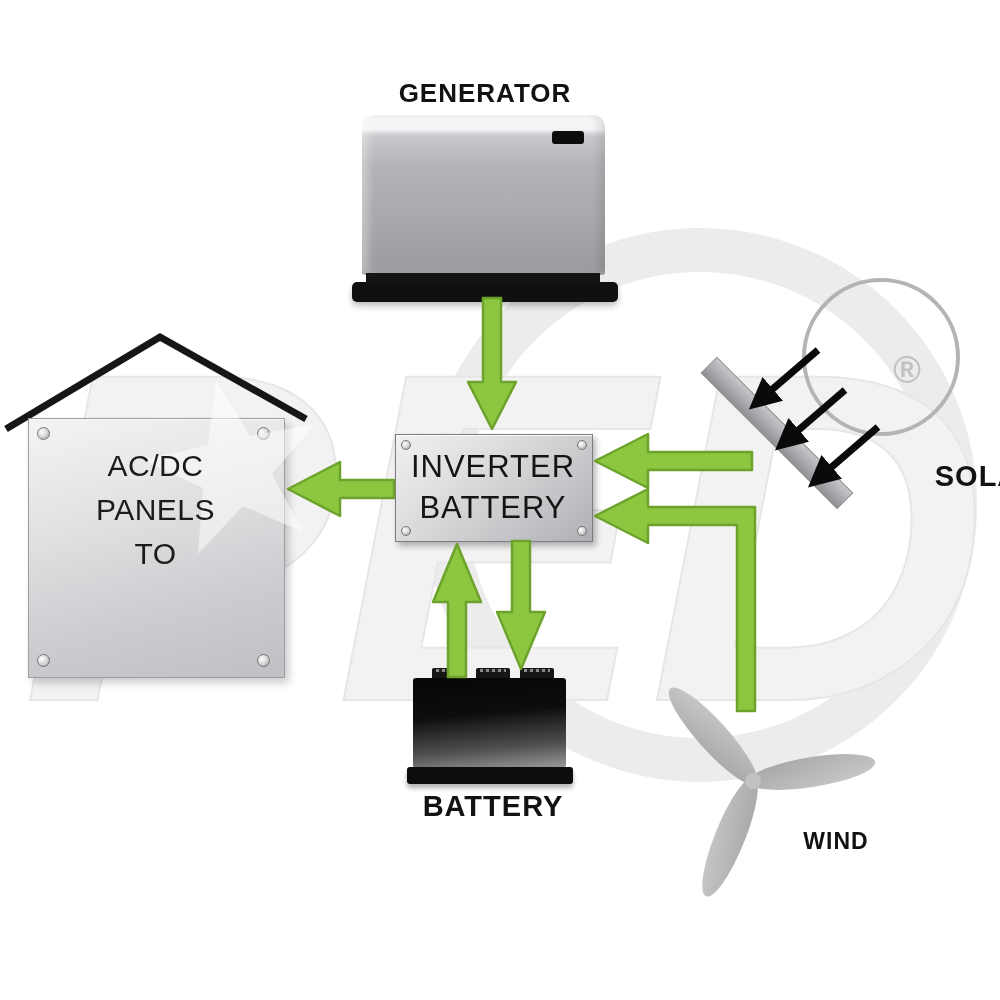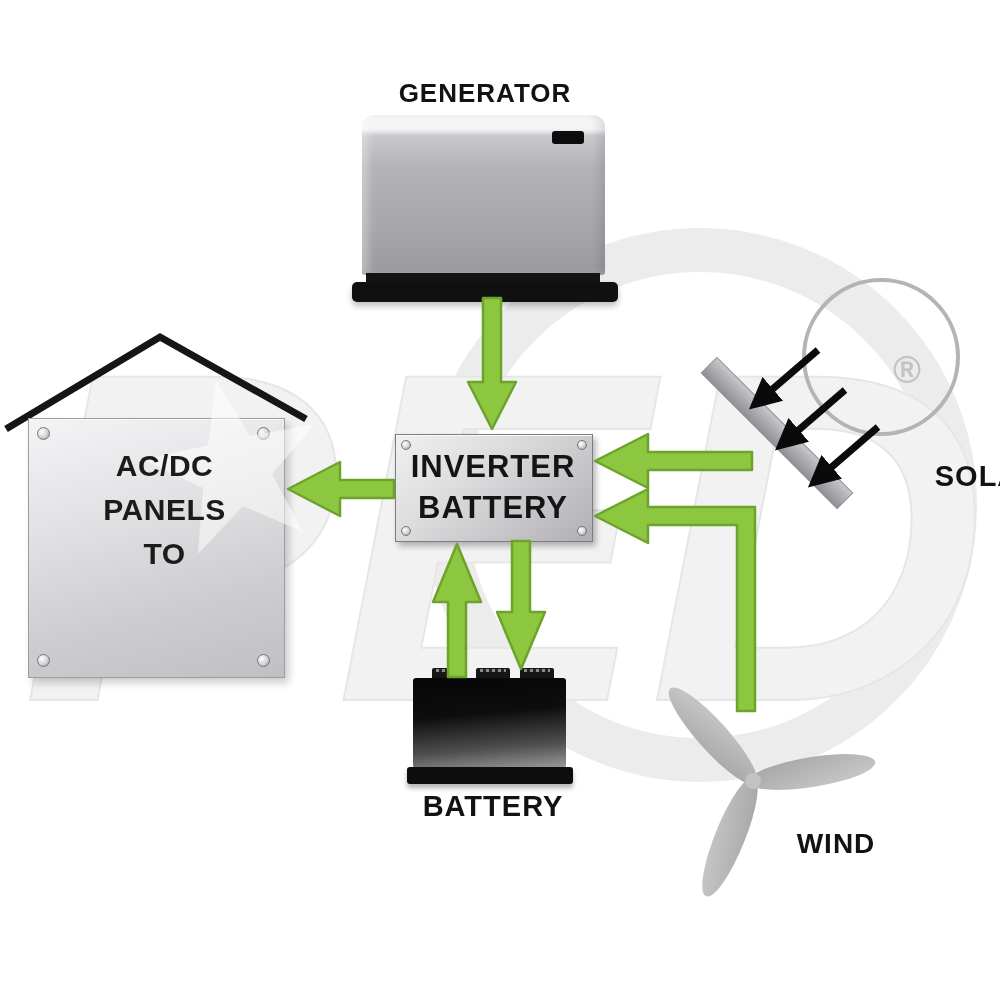--- a/index.html
+++ b/index.html
@@ -16,29 +16,29 @@
   .gen-slot{left:552px;top:131px;width:32px;height:13px;background:#0c0c0c;border-radius:3px;}
   .gen-base1{left:366px;top:273px;width:234px;height:11px;background:#141414;}
   .gen-base2{left:352px;top:282px;width:266px;height:20px;background:#101010;border-radius:5px;
     box-shadow:0 4px 6px rgba(0,0,0,.25);}
 
   
   .inv-box{left:395px;top:434px;width:196px;height:106px;
     background:linear-gradient(140deg,#f0f0f2 0%,#dededf 35%,#c2c2c6 75%,#b0b0b4 100%);
     border:1px solid #7d7d81;
     box-shadow:3px 4px 6px rgba(0,0,0,.28), inset 0 1px 0 #fbfbfb;}
-  .inv-text{left:395px;top:446px;width:196px;font-size:31px;font-weight:bold;line-height:41px;
+  .inv-text{left:395px;top:446px;width:196px;font-size:31px;font-weight:normal;line-height:41px;
     letter-spacing:1px;color:#141414;text-align:center;}
 
   
   .panel{left:28px;top:418px;width:255px;height:258px;
     background:linear-gradient(165deg,#f4f4f6 0%,#e2e2e4 35%,#cdcdd1 70%,#c0c0c4 100%);
     border:1px solid #9e9ea2;box-shadow:4px 5px 8px rgba(0,0,0,.20), inset 0 1px 0 #f8f8f8;}
-  .panel-text{left:28px;top:444px;width:255px;font-size:30px;font-weight:bold;line-height:44px;
-    letter-spacing:.5px;color:#1b1b1b;text-align:center;padding-left:9px;}
+  .panel-text{left:28px;top:444px;width:255px;font-size:30px;font-weight:normal;line-height:44px;
+    letter-spacing:.5px;color:#1b1b1b;text-align:center;}
 
   .screw{position:absolute;border-radius:50%;border:1px solid #777;
     background:radial-gradient(circle at 35% 35%, #ffffff, #d2d2d2 55%, #8f8f8f);}
   .screw.s11{width:11px;height:11px;}
   .screw.s8{width:8px;height:8px;}
 
   
   .bat-body{left:413px;top:678px;width:153px;height:90px;border-radius:3px;
     background:linear-gradient(175deg,#060606 0%,#0d0d0d 40%,#4f4f4f 75%,#9b9b9b 100%);}
   .bat-base{left:407px;top:767px;width:166px;height:17px;background:#0d0d0d;border-radius:3px;
@@ -134,21 +134,21 @@
   </div>
 
   <div class="abs term" style="left:432px;z-index:3"></div>
   <div class="abs term" style="left:476px;z-index:3"></div>
   <div class="abs term" style="left:520px;z-index:3"></div>
   <div class="abs bat-body" style="z-index:3"></div>
   <div class="abs bat-base" style="z-index:3"></div>
   <div class="abs lbl" style="left:413px;top:790px;width:160px;font-size:29px;">BATTERY</div>
 
   <div class="abs lbl" style="left:880px;top:460px;width:120px;font-size:29px;margin-left:48px;">SOLAR</div>
-  <div class="abs lbl" style="left:776px;top:828px;width:120px;font-size:28px;">WIND</div>
+  <div class="abs lbl" style="left:776px;top:828px;width:120px;font-size:23px;">WIND</div>
 
   <svg class="layer" width="1000" height="1000" style="z-index:4">
     <g stroke-width="2.5" stroke-linejoin="round">
       <path class="garrow" d="M483,298 L501,298 L501,382 L516,382 L492,429 L468,382 L483,382 Z" fill="#8dc63f" stroke="#6da32c"></path>
       <path class="garrow" d="M394,480 L394,498 L340,498 L340,516 L288,489 L340,462 L340,480 Z" fill="#8dc63f" stroke="#6da32c"></path>
       <path class="garrow" d="M752,452 L752,470 L648,470 L648,488 L595,461 L648,434 L648,452 Z" fill="#8dc63f" stroke="#6da32c"></path>
       <path class="garrow" d="M595,516 L648,489 L648,507 L755,507 L755,711 L737,711 L737,525 L648,525 L648,543 Z" fill="#8dc63f" stroke="#6da32c"></path>
       <path class="garrow" d="M457,544 L481,602 L466,602 L466,677 L448,677 L448,602 L433,602 Z" fill="#8dc63f" stroke="#6da32c"></path>
       <path class="garrow" d="M512,541 L530,541 L530,612 L545,612 L521,669 L497,612 L512,612 Z" fill="#8dc63f" stroke="#6da32c"></path>
     </g>

